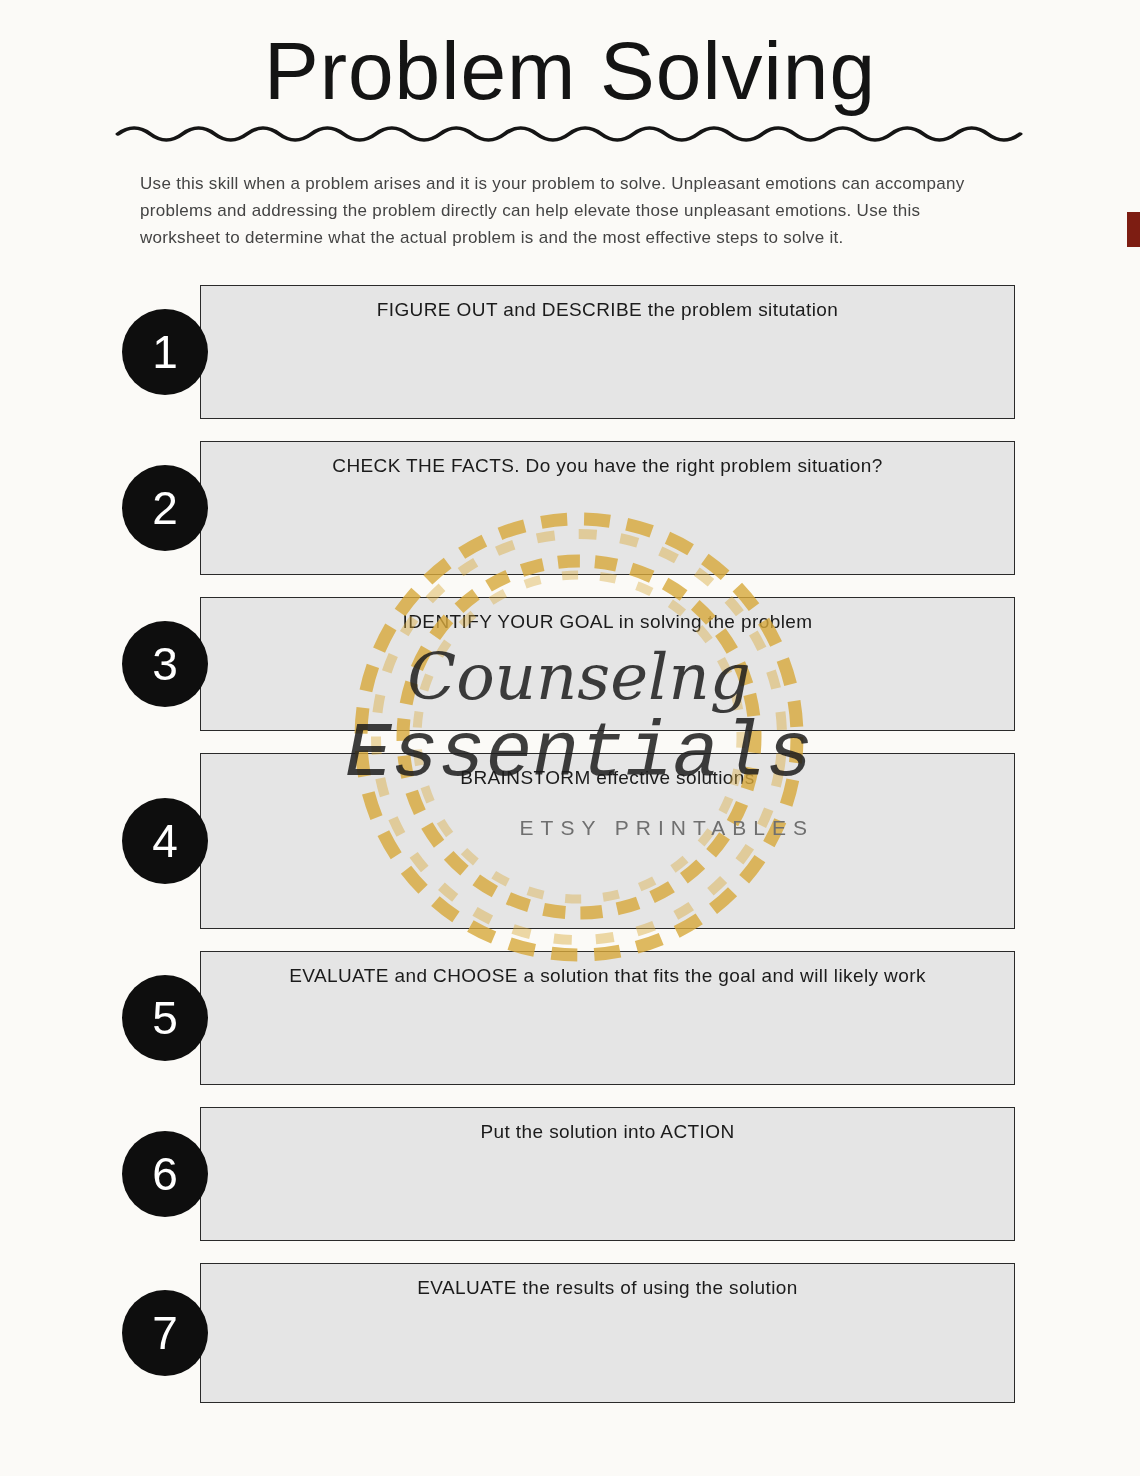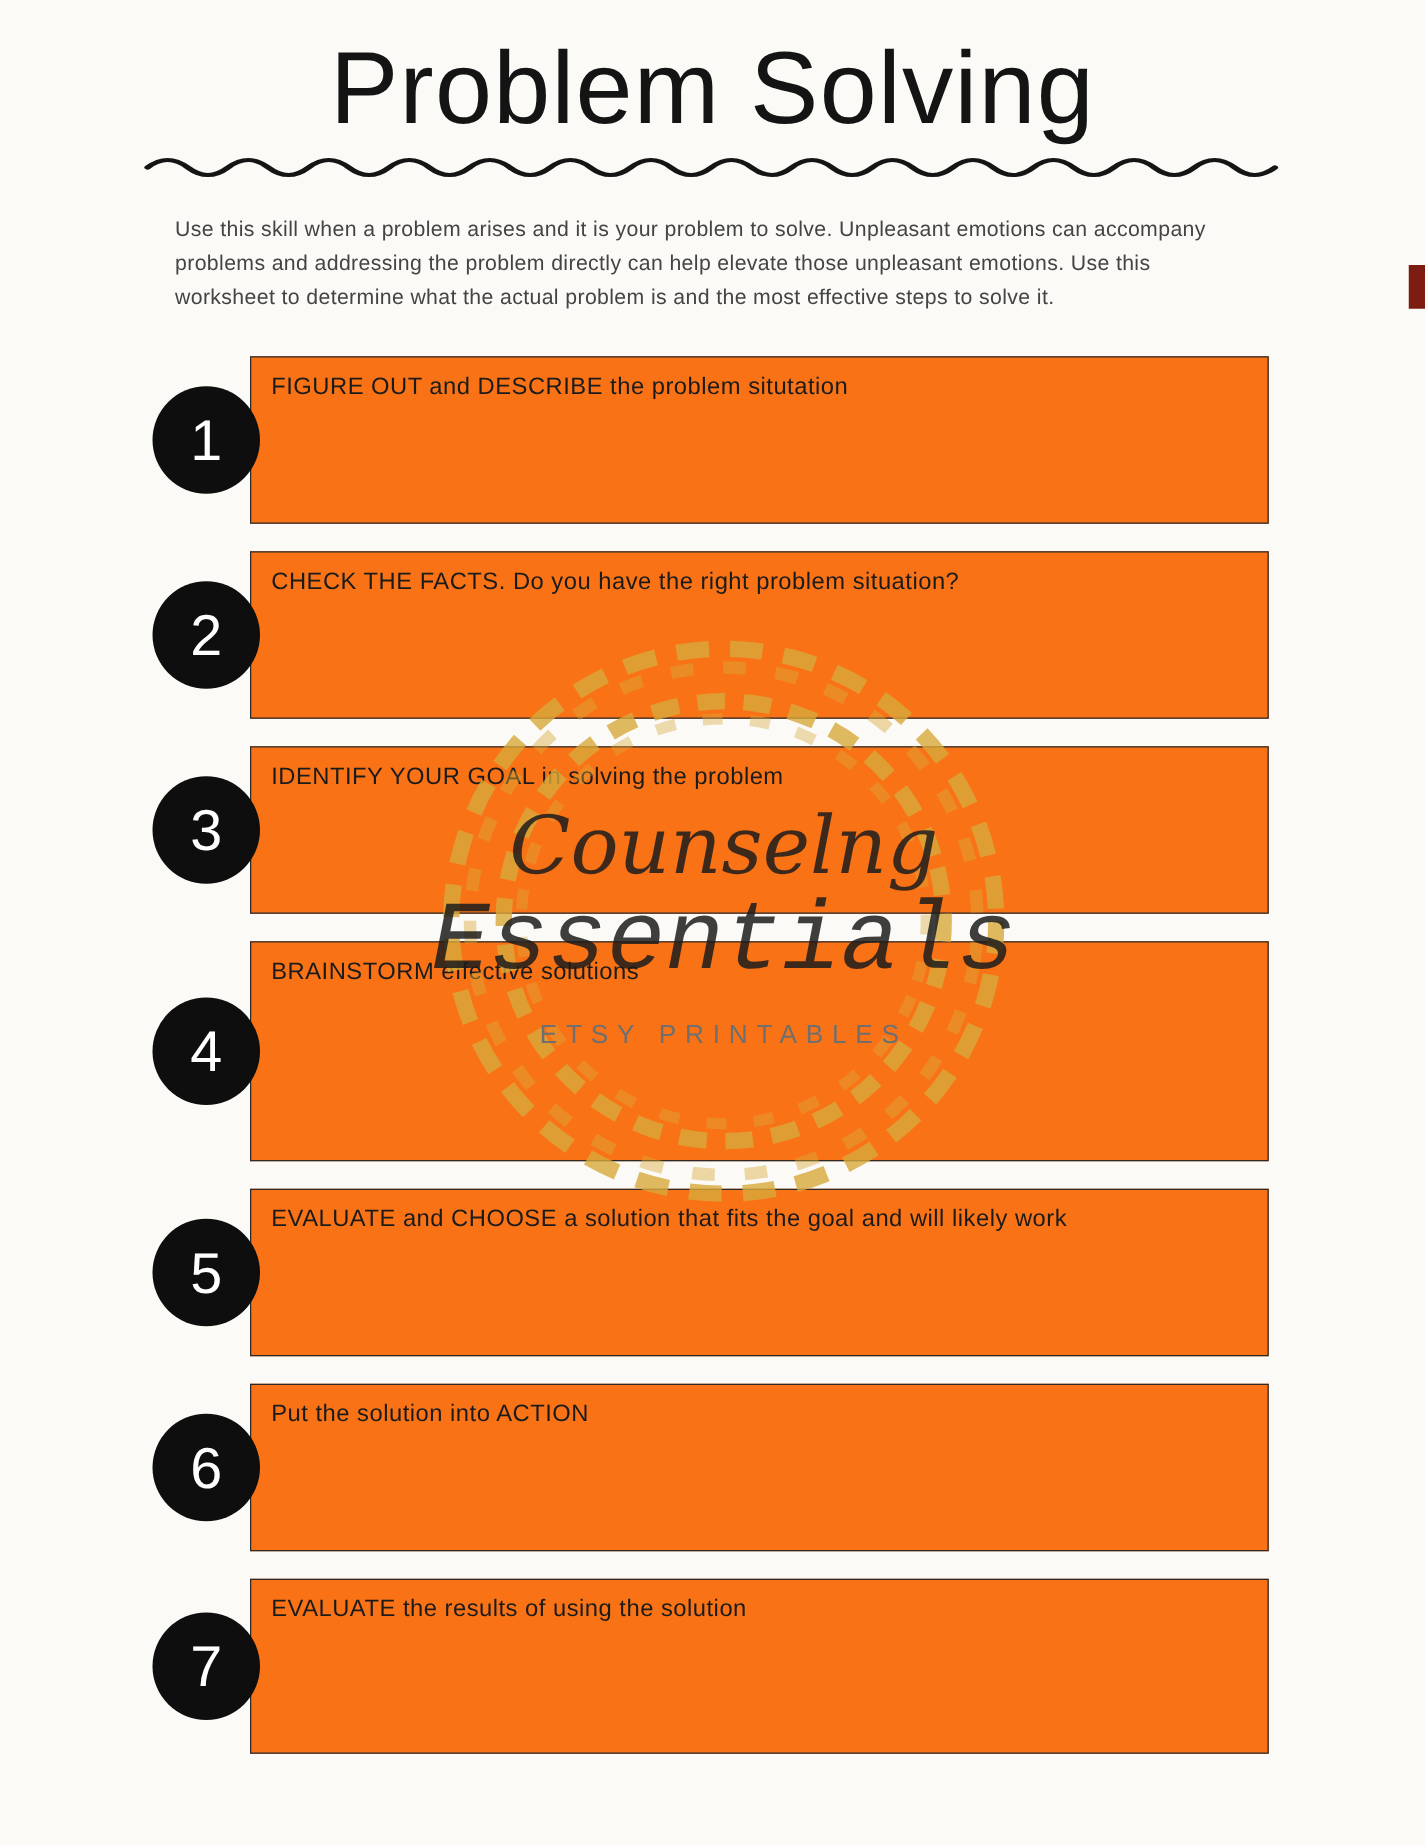--- a/index.html
+++ b/index.html
@@ -57,27 +57,28 @@
     color:#ffffff;
     display:flex;align-items:center;justify-content:center;
     font-size:46px;
     font-weight:300;
     margin-right:-8px;
     position:relative;
     z-index:2;
   }
   .box{
     border:1.6px solid #2a2a2a;
-    background:#f97316;
+    background:#e5e5e5;
     width:815px;
     height:134px;
     box-sizing:border-box;
     padding:13px 16px;
     position:relative;
     z-index:1;
+    text-align:center;
   }
   .box-label{
     font-size:19px;
     letter-spacing:0.4px;
     color:#1b1b1b;
   }
   .step-4 .box{height:176px;}
   .step-7 .box{height:140px;}
 
   
@@ -104,21 +105,21 @@
     position:absolute;left:0;top:208px;width:100%;
     text-align:center;
     font-family:Liberation Mono, monospace;
     font-style:italic;
     font-size:78px;
     color:rgba(28,28,28,0.85);
     white-space:nowrap;
   }
   .wm-line3{
     position:absolute;left:0;top:314px;width:100%;
-    text-align:center;
+    text-align:right;
     font-family:"Liberation Sans",sans-serif;
     font-size:21px;
     letter-spacing:7px;
     color:#6f6f6f;
     white-space:nowrap;
   }
 
   
   .red-mark{
     position:absolute;

